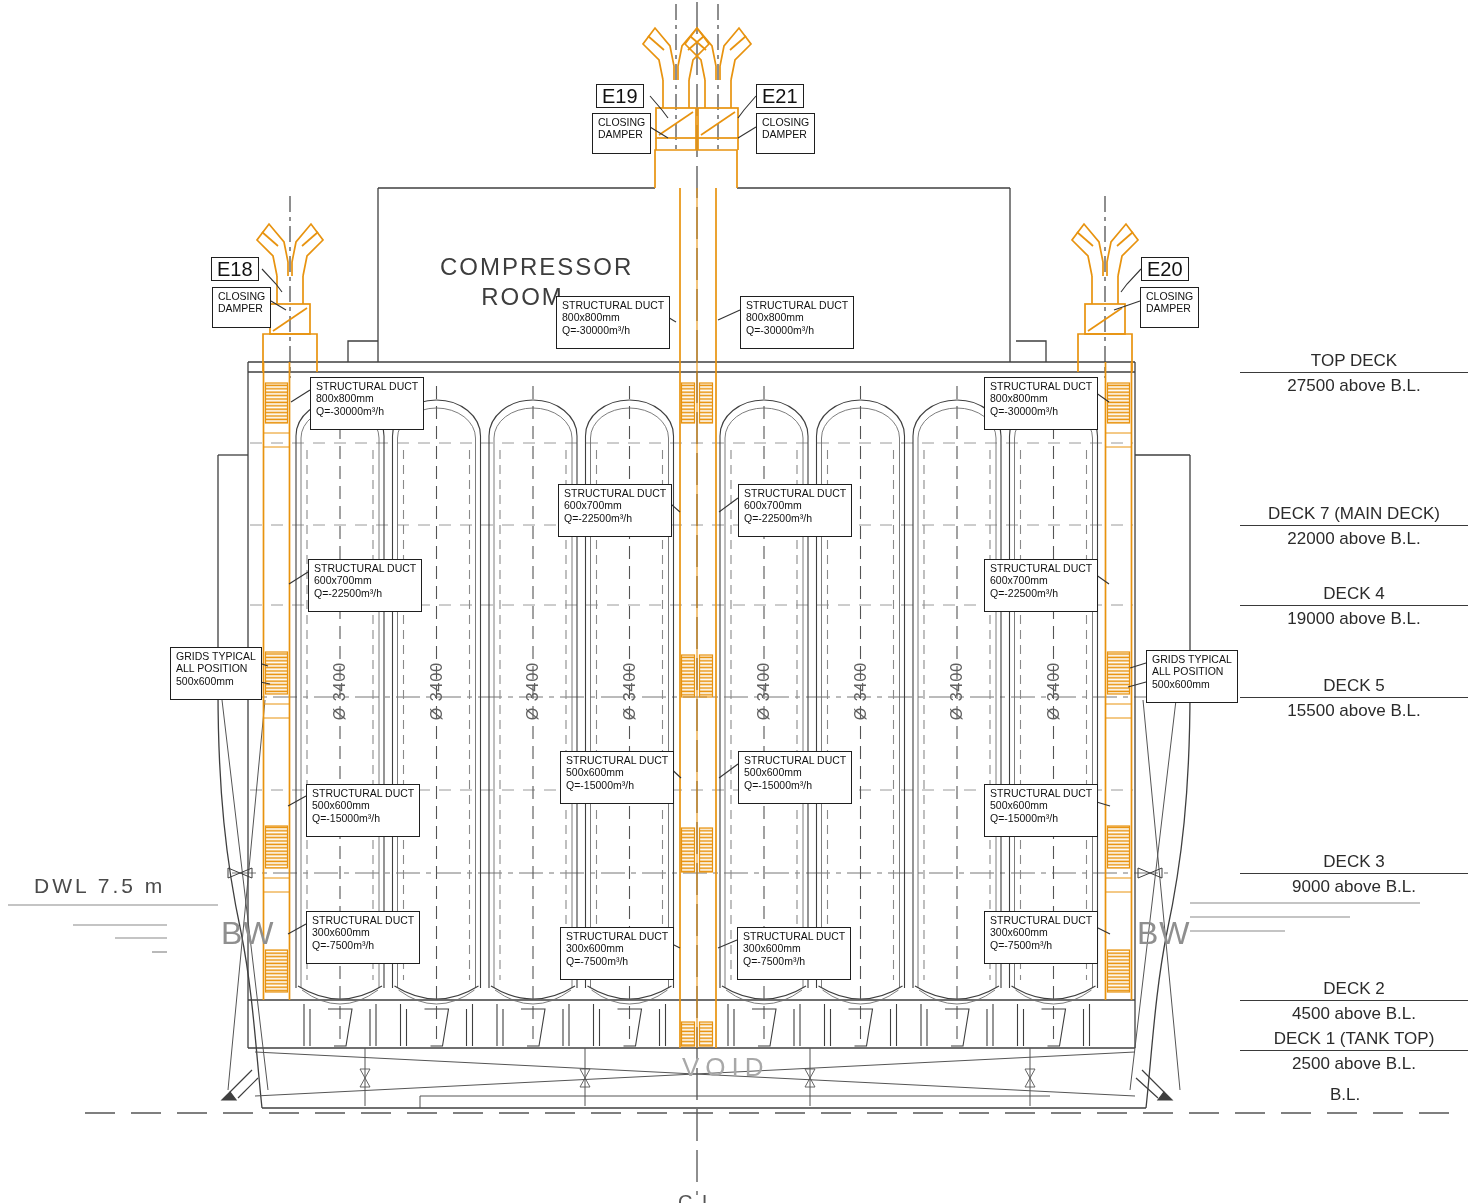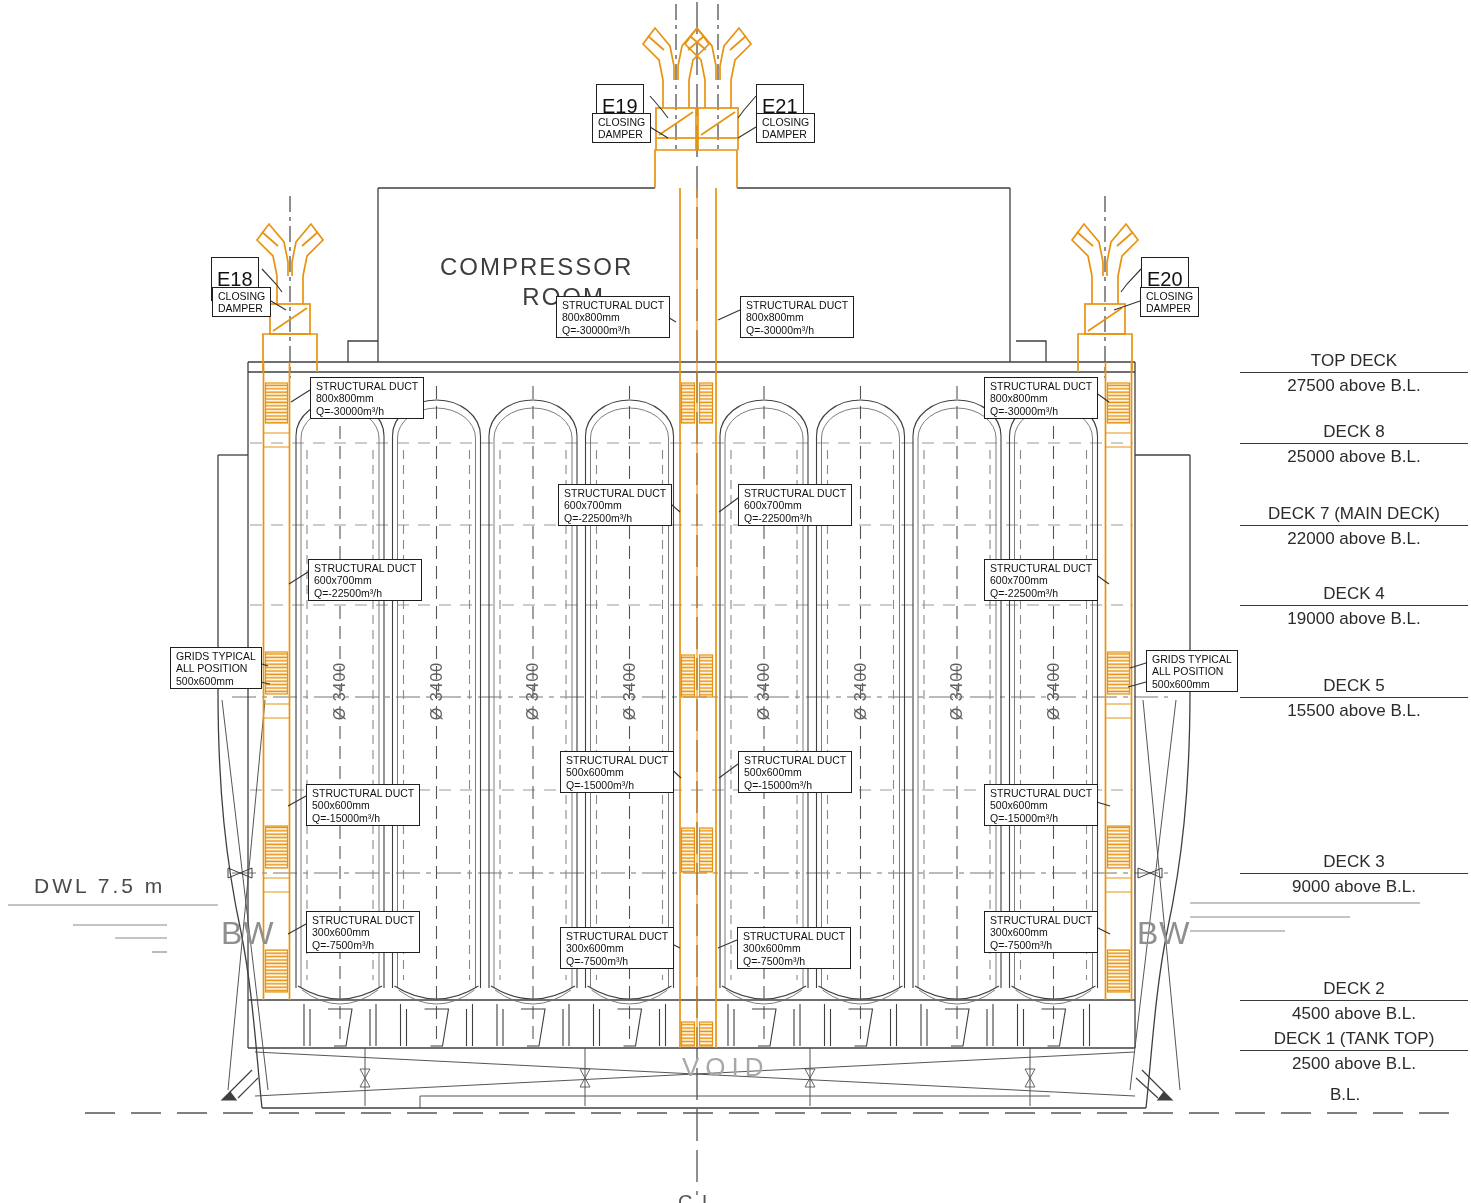--- a/index.html
+++ b/index.html
@@ -1,30 +1,30 @@
 <!DOCTYPE html>
 <html><head>
 <meta charset="utf-8">
 <style>
   html,body{margin:0;padding:0;background:#fff;}
   .stage{position:relative;width:1471px;height:1203px;background:#fff;overflow:hidden;
          font-family:"Liberation Sans",sans-serif;color:#2e2e2e;}
   svg.lines{position:absolute;left:0;top:0;z-index:1;}
-  .lbl{position:absolute;border:1.6px solid #1f1f1f;background:#fff;padding:2px 5px 1px;
+  .lbl{position:absolute;border:1.6px solid #1f1f1f;background:#fff;padding:2px 5px 12px;
        font-size:10.5px;line-height:1.18;white-space:nowrap;z-index:3;color:#111;}
-  .tag{position:absolute;border:1.8px solid #1f1f1f;background:#fff;padding:10px 5px;
+  .tag{position:absolute;border:1.8px solid #1f1f1f;background:#fff;padding:0 5px;
        font-size:20px;line-height:1.1;white-space:nowrap;z-index:3;color:#111;}
   .txt{position:absolute;white-space:nowrap;z-index:2;}
   .deck{position:absolute;left:1240px;width:228px;text-align:center;font-size:17px;
         color:#2b2b2b;z-index:2;}
   .deck .nm{border-bottom:1.5px solid #3a3a3a;padding-bottom:1px;}
   .deck .el{padding-top:3px;}
   .dia{position:absolute;width:70px;text-align:center;font-size:16px;color:#606060;
        transform:rotate(-90deg);z-index:2;letter-spacing:1px;}
-  .room{font-size:24px;letter-spacing:2px;color:#3d3d3d;text-align:right;line-height:1.25;}
+  .room{font-size:24px;letter-spacing:2px;color:#3d3d3d;text-align:center;line-height:1.25;}
   .gray-big{font-size:32px;color:#8f8f8f;letter-spacing:1px;}
 </style>
 </head>
 <body>
 
 <div class="stage">
 
 <svg class="lines" width="1471" height="1203" viewBox="0 0 1471 1203">
   <defs>
     <pattern id="hatch" width="6" height="3.4" patternUnits="userSpaceOnUse">
@@ -380,24 +380,20 @@
 <div class="txt gray-big" style="left:221px;top:915px">BW</div>
 <div class="txt gray-big" style="left:1137px;top:915px">BW</div>
 <div class="txt" style="left:682px;top:1052px;font-size:26px;letter-spacing:6px;color:#a8a8a8">VOID</div>
 <div class="txt" style="left:678px;top:1191px;font-size:20px;letter-spacing:2px;color:#555">C.L.</div>
 <div class="txt" style="left:1330px;top:1085px;font-size:17px;color:#2b2b2b">B.L.</div>
 
 <div class="deck" style="top:351px">
   <div class="nm">TOP DECK</div>
       <div class="el">27500 above B.L.</div>
 </div>
-<div class="deck" style="top:422px">
-  <div class="nm">DECK 8</div>
-      <div class="el">25000 above B.L.</div>
-</div>
 <div class="deck" style="top:504px">
   <div class="nm">DECK 7 (MAIN DECK)</div>
       <div class="el">22000 above B.L.</div>
 </div>
 <div class="deck" style="top:584px">
   <div class="nm">DECK 4</div>
       <div class="el">19000 above B.L.</div>
 </div>
 <div class="deck" style="top:676px">
   <div class="nm">DECK 5</div>

